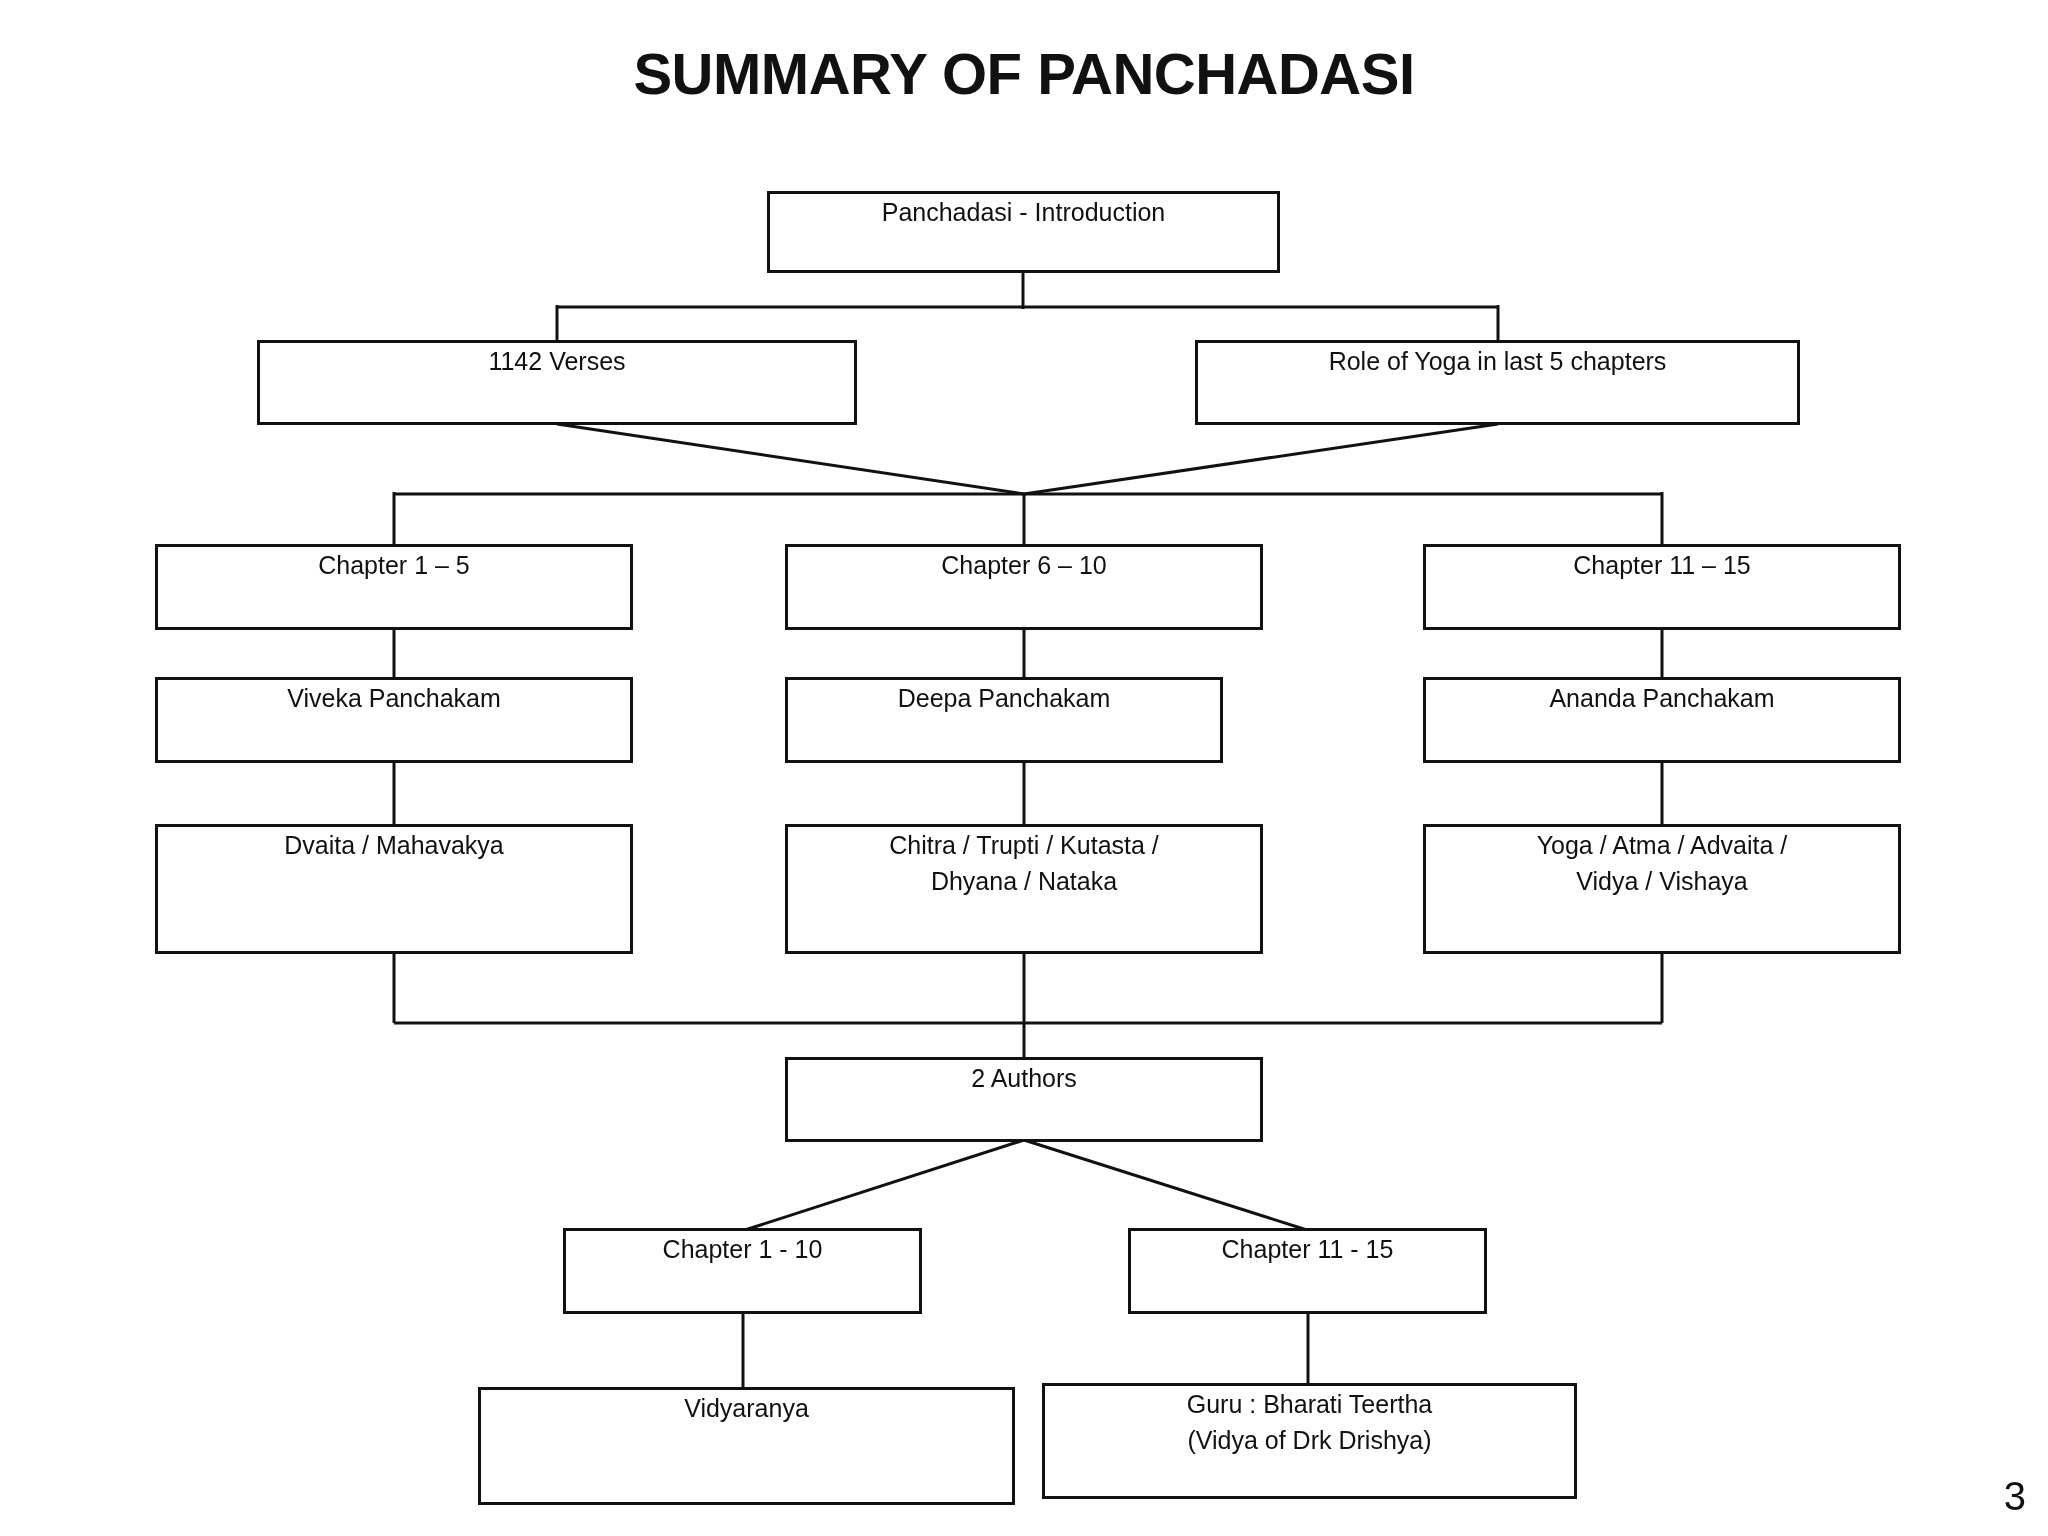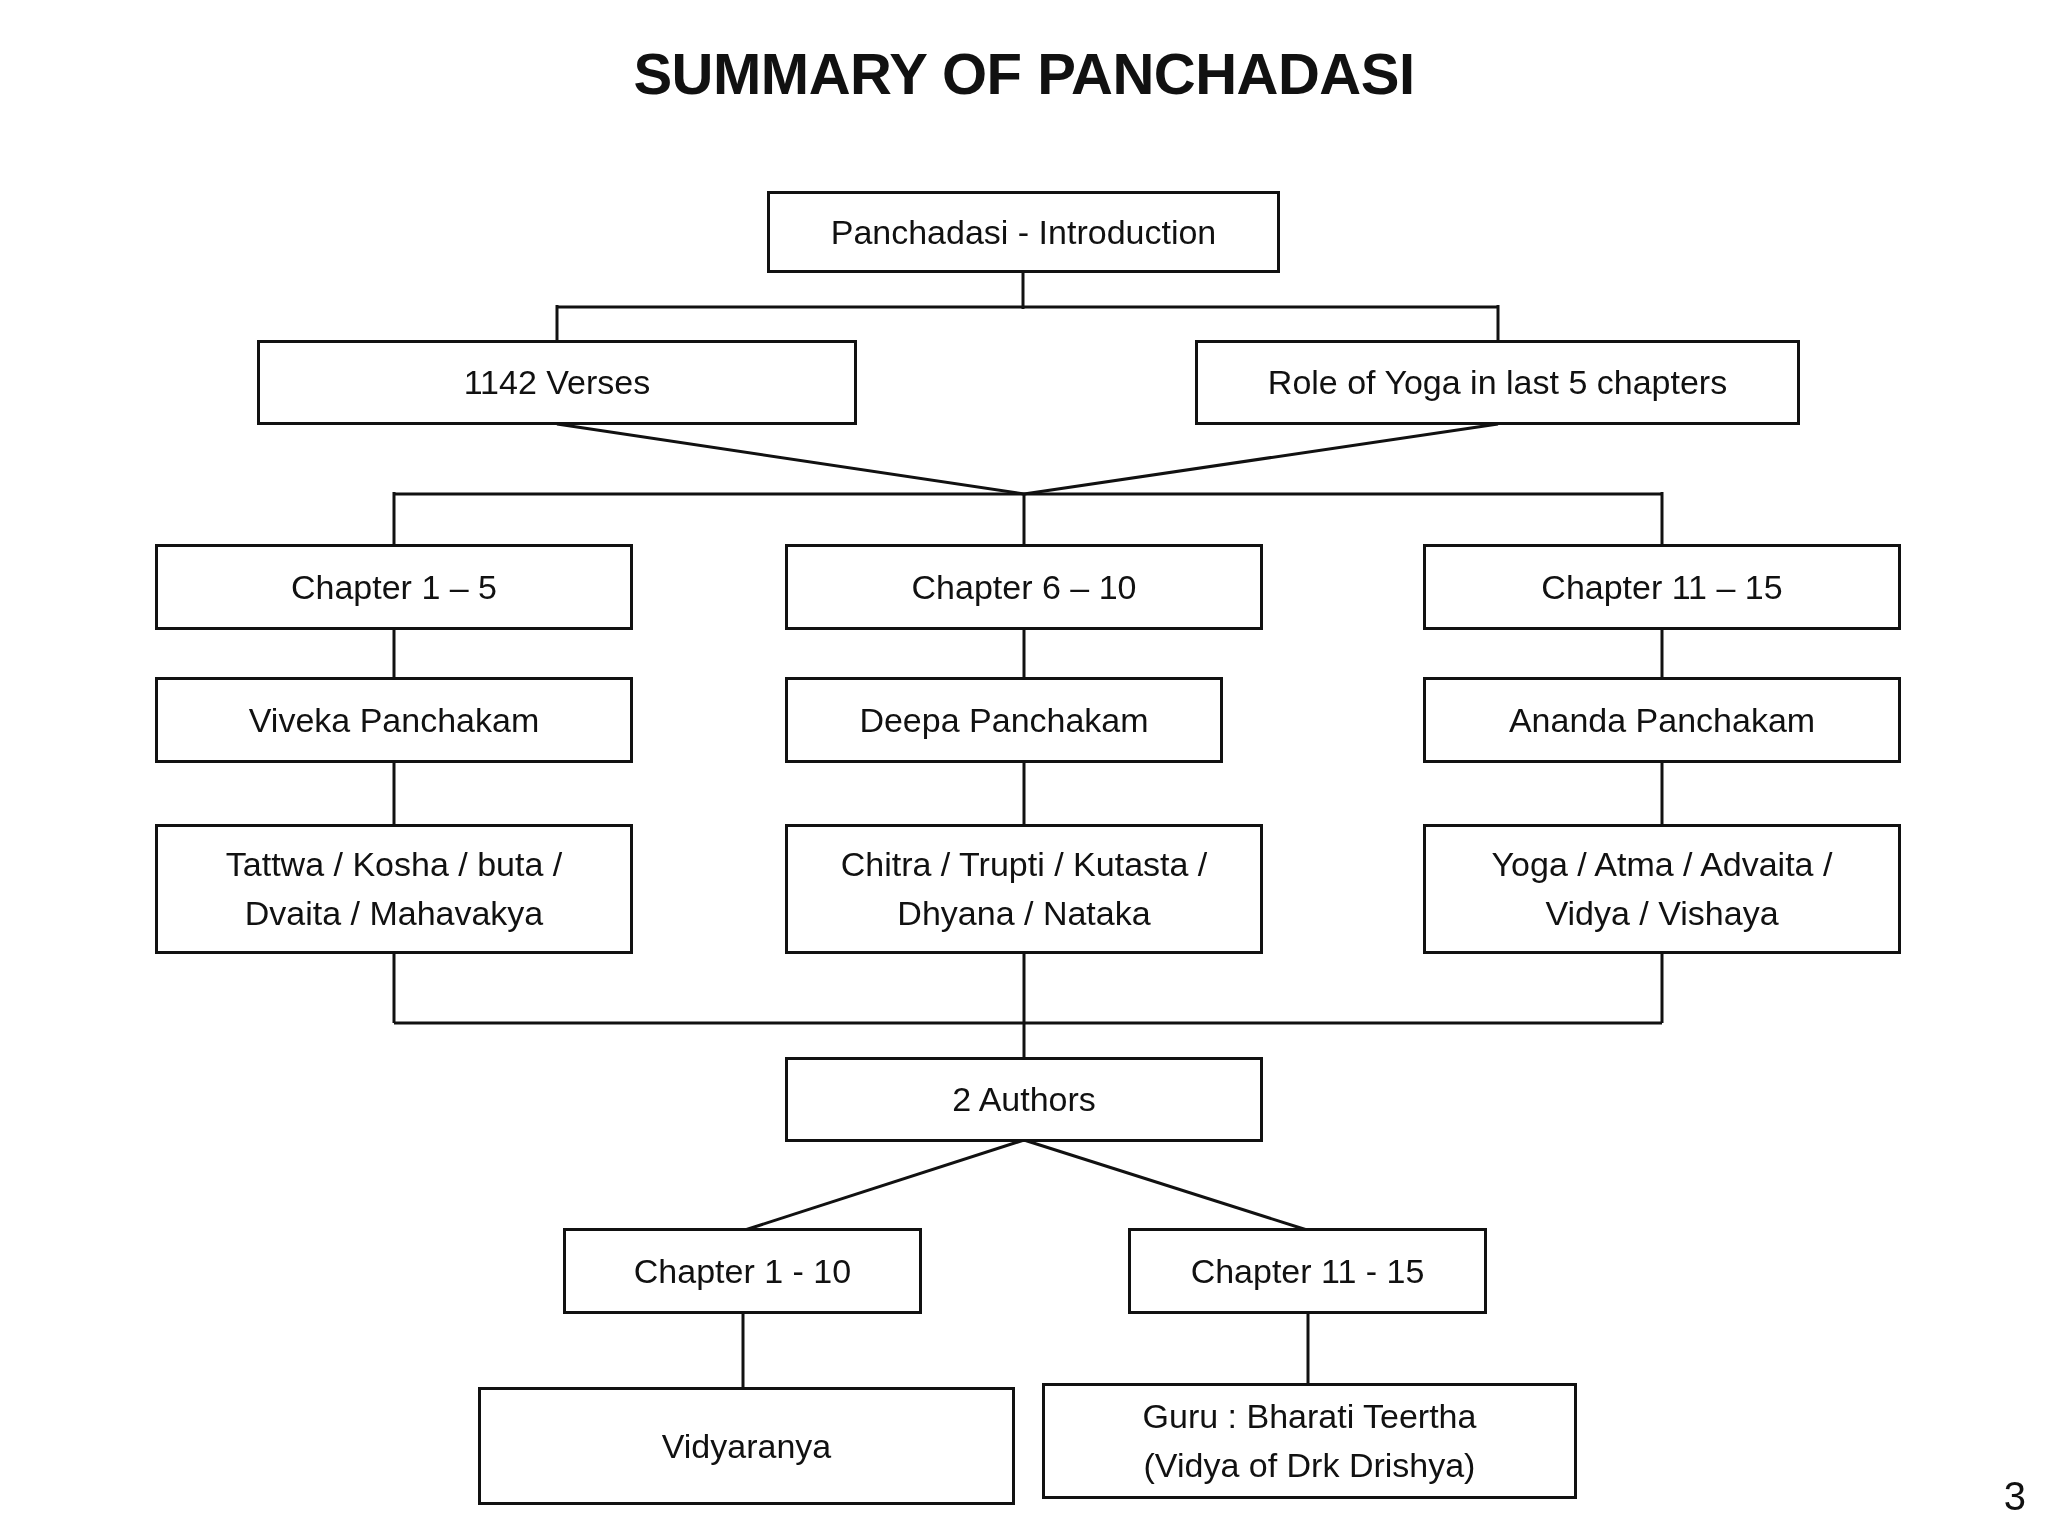--- a/index.html
+++ b/index.html
@@ -37,23 +37,22 @@
     stroke:var(--line);
     stroke-width:3;
   }
   .node{
     position:absolute;
     background:var(--box-background);
     border:3px solid var(--line);
     display:flex;
     flex-direction:column;
     align-items:center;
-    justify-content:center;
     text-align:center;
-    font-size:34px;
+    font-size:25px;
     line-height:1.44;
     color:var(--text);
   }
   .page-number{
     position:absolute;
     right:22px;top:1474px;
     font-size:40px;
     color:var(--text);
   }
 </style>
@@ -126,21 +125,20 @@
     <span>Viveka Panchakam</span>
   </div>
   <div class="node" style="left:785px;top:677px;width:438px;height:86px;">
     <span>Deepa Panchakam</span>
   </div>
   <div class="node" style="left:1423px;top:677px;width:478px;height:86px;">
     <span>Ananda Panchakam</span>
   </div>
 
   <div class="node" style="left:155px;top:824px;width:478px;height:130px;">
-    <span>Tattwa / Kosha / buta /</span>
     <span>Dvaita / Mahavakya</span>
   </div>
   <div class="node" style="left:785px;top:824px;width:478px;height:130px;">
     <span>Chitra / Trupti / Kutasta /</span>
     <span>Dhyana / Nataka</span>
   </div>
   <div class="node" style="left:1423px;top:824px;width:478px;height:130px;">
     <span>Yoga / Atma / Advaita /</span>
     <span>Vidya / Vishaya</span>
   </div>

